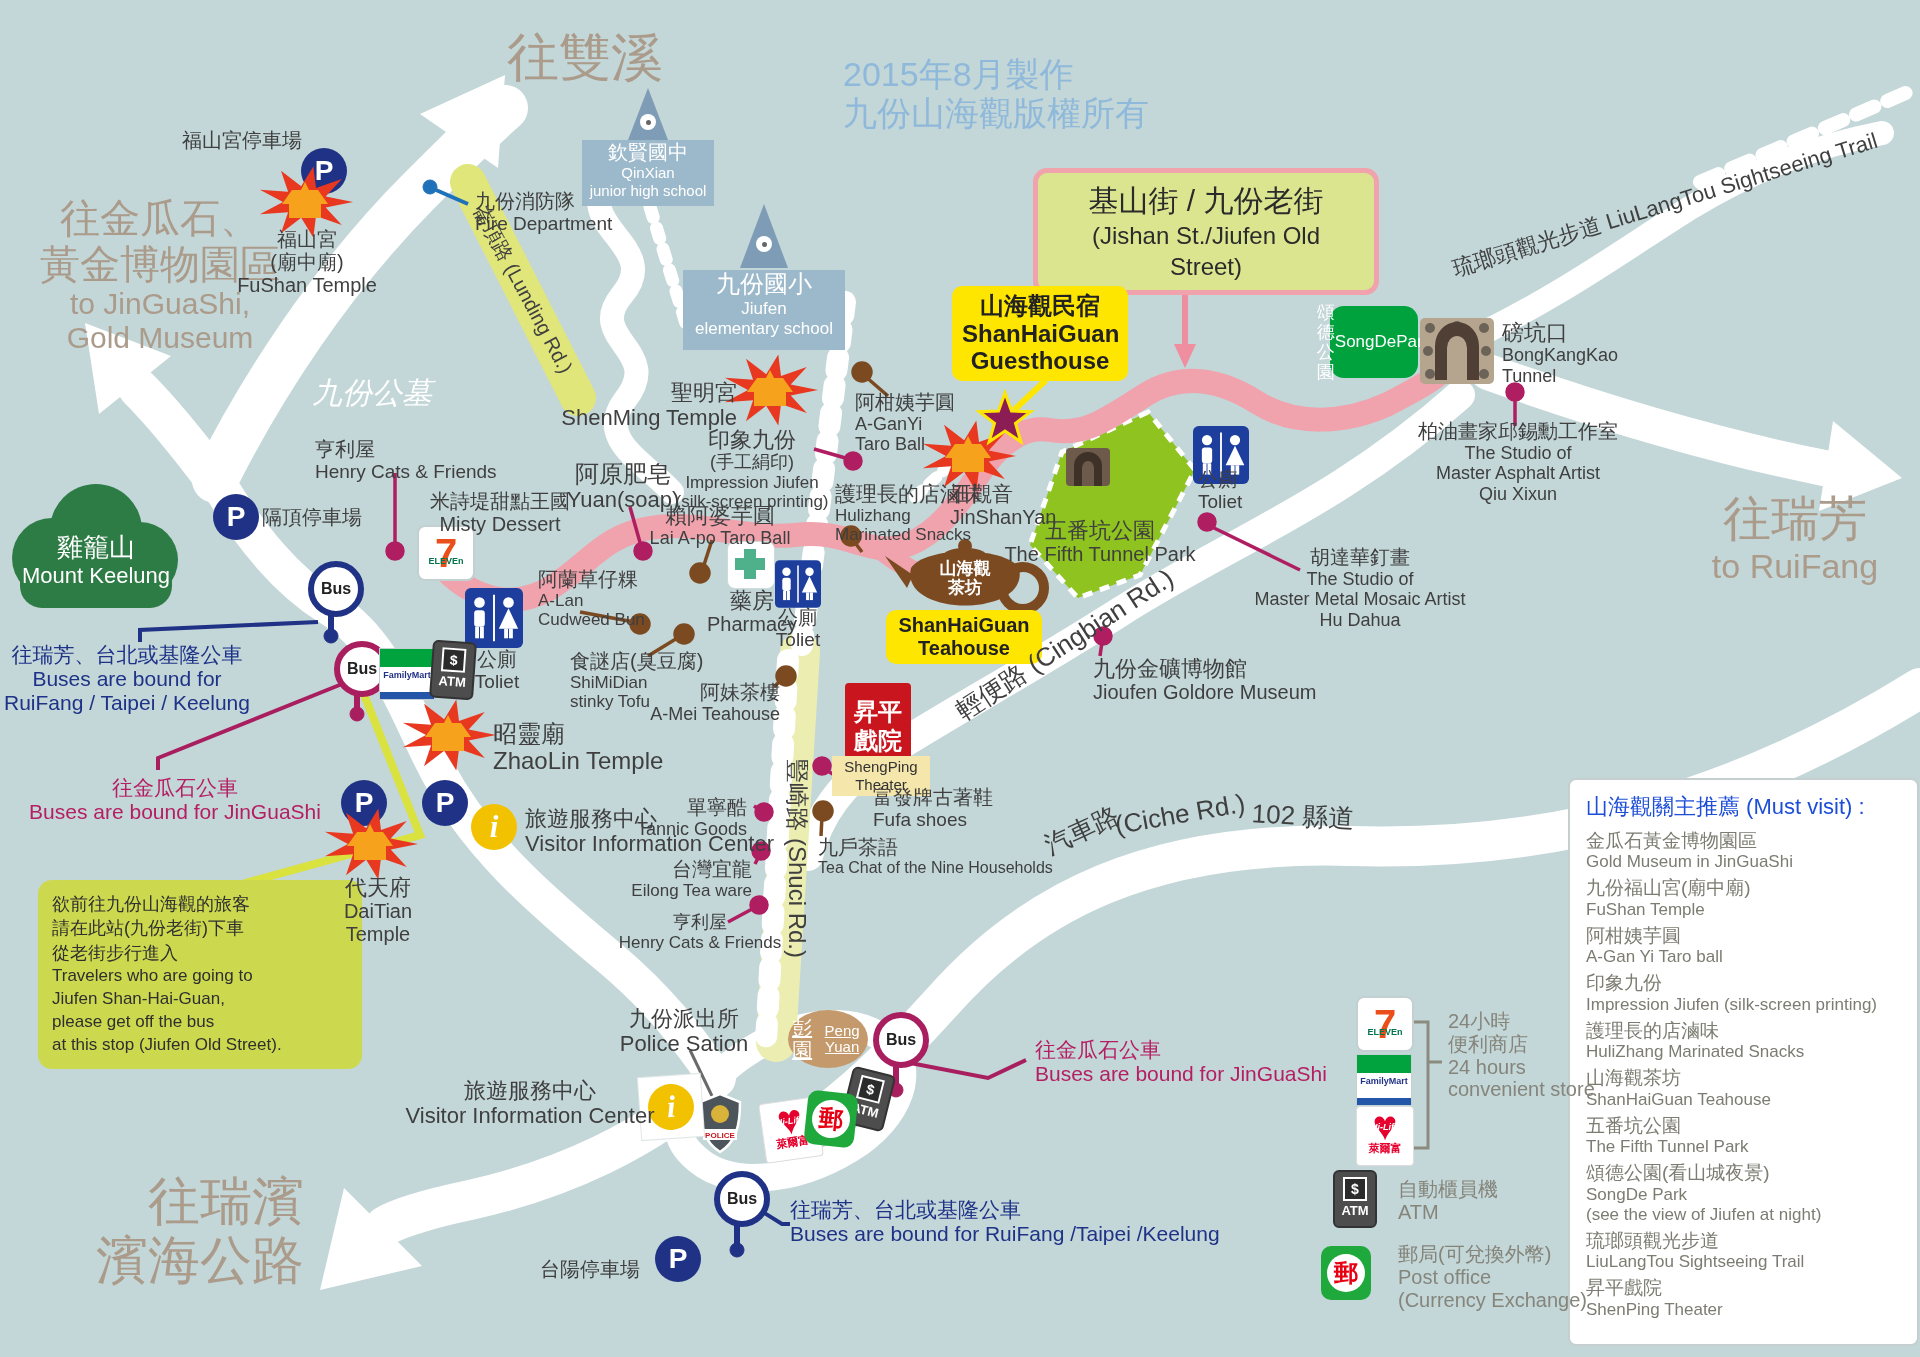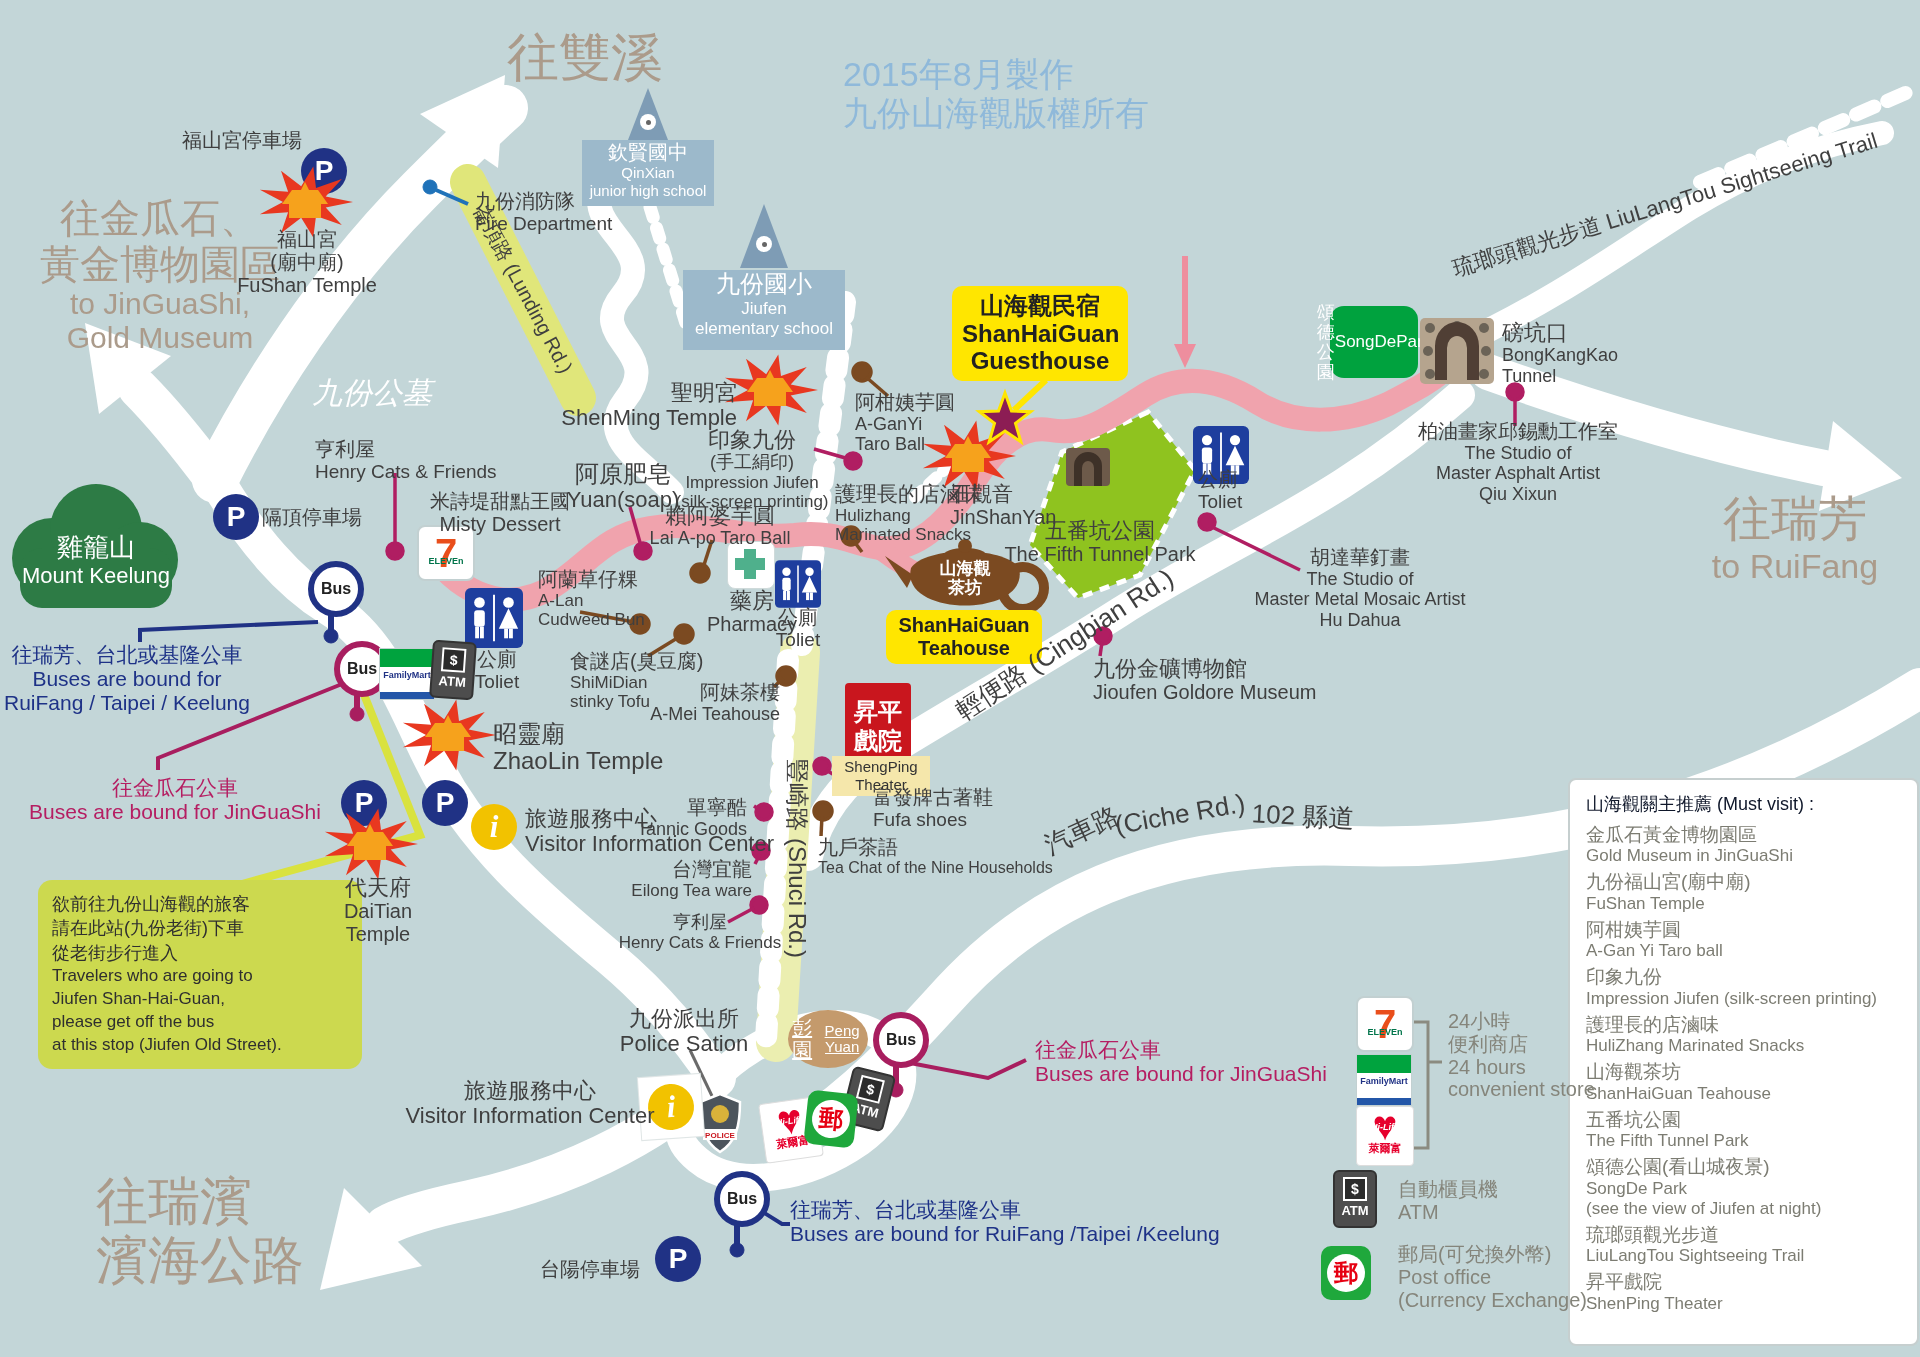--- a/index.html
+++ b/index.html
@@ -46,21 +46,21 @@
   .pc1{position:absolute;left:16px;top:7px;width:12px;height:30px;background:#4fb08c}
   .pc2{position:absolute;top:16px;left:7px;width:30px;height:12px;background:#4fb08c}
   .ybox{position:absolute;background:#ffe600;border-radius:10px;text-align:center;font-weight:bold;
         z-index:25;padding:6px 10px;color:#222;line-height:1.15;}
   #old-street-box{position:absolute;background:#dbe48e;border:5px solid #f0a3ad;border-radius:14px;
         text-align:center;z-index:25;padding:8px 18px;color:#2b2b2b;line-height:1.3;}
   #note-box{position:absolute;background:#ccd94f;border-radius:14px;padding:12px 14px;text-align:left;
         color:#2f2f2f;z-index:25;line-height:1.35;}
   #panel{position:absolute;background:#fff;border:2px solid #c6cfcf;border-radius:8px;
         padding:12px 16px;z-index:25;color:#7c7c72;}
-  .ptitle{font-size:18px;color:#0f172a;margin-bottom:8px}
+  .ptitle{font-size:22px;color:#1d4ed8;margin-bottom:8px}
   .pitem{margin-bottom:5px;line-height:1.18}
   .pzh{font-size:19px}
   .pen{font-size:17px}
   .school{position:absolute;background:#9cb9cb;color:#fff;text-align:center;z-index:18;line-height:1.2;}
   .tower{position:absolute;width:0;height:0;z-index:17;}
   .clockc{position:absolute;width:16px;height:16px;border-radius:50%;background:#fff;z-index:18;
           display:flex;align-items:center;justify-content:center;}
   .clockd{width:5px;height:5px;border-radius:50%;background:#666}
   .theater-red{position:absolute;background:#c9161e;color:#fff;border-radius:4px;text-align:center;
         z-index:22;padding:15px 9px;font-size:24px;font-weight:bold;line-height:1.2;}
@@ -183,20 +183,24 @@
     <path d="M 1412,1022 L 1428,1022 L 1428,1148 L 1412,1148 M 1428,1062 L 1442,1062" stroke="#8b8b80" stroke-width="3" fill="none"></path>
     <g transform="translate(965,590)">
       <circle cx="58" cy="-2" r="21" fill="none" stroke="#7b4a21" stroke-width="10"></circle>
       <path d="M -52,-15 L -80,-34 L -58,-2 Z" fill="#7b4a21"></path>
       <path d="M -54,-22 C -66,28 66,28 54,-22 C 40,-44 -40,-44 -54,-22 Z" fill="#7b4a21"></path>
       <ellipse cx="0" cy="-34" rx="22" ry="8" fill="#7b4a21"></ellipse>
       <circle cx="0" cy="-44" r="7" fill="#7b4a21"></circle>
     </g>
   </svg>
 
+  <div id="old-street-box" style="left:1033px;top:168px;width:300px;">
+    <div class="f30">基山街 / 九份老街</div>
+    <div class="f24">(Jishan St./Jiufen Old Street)</div>
+  </div>
 
   <div class="ybox" style="left:952px;top:286px;width:156px;">
     <div class="f24">山海觀民宿</div>
     <div class="f24">ShanHaiGuan</div>
     <div class="f24">Guesthouse</div>
   </div>
 
   <div class="ybox" style="left:886px;top:610px;width:140px;padding:4px 8px;">
     <div class="f20">ShanHaiGuan</div>
     <div class="f20">Teahouse</div>
@@ -318,21 +322,21 @@
       <div class="f30">Gold Museum</div>
     </div>
     <div class="lbl copy" style="left: 843px; top: 55px; text-align: left;">
       <div class="f34">2015年8月製作</div>
       <div class="f34">九份山海觀版權所有</div>
     </div>
     <div class="lbl tan" style="left: 1795px; top: 492px; text-align: center; transform: translateX(-50%);">
       <div class="f48">往瑞芳</div>
       <div class="f34">to RuiFang</div>
     </div>
-    <div class="lbl tan" style="left: 200px; top: 1172px; text-align: left; transform: translateX(-50%);">
+    <div class="lbl tan" style="left: 200px; top: 1172px; text-align: right; transform: translateX(-50%);">
       <div class="f52">往瑞濱</div>
       <div class="f52">濱海公路</div>
     </div>
     <div class="lbl white" style="left: 372px; top: 376px; text-align: center; transform: translateX(-50%); font-style: italic;">
       <div class="f30">九份公墓</div>
     </div>
     <div class="lbl " style="left: 475px; top: 190px; text-align: left;">
       <div class="f20">九份消防隊</div>
       <div class="f19">Fire Department</div>
     </div>

